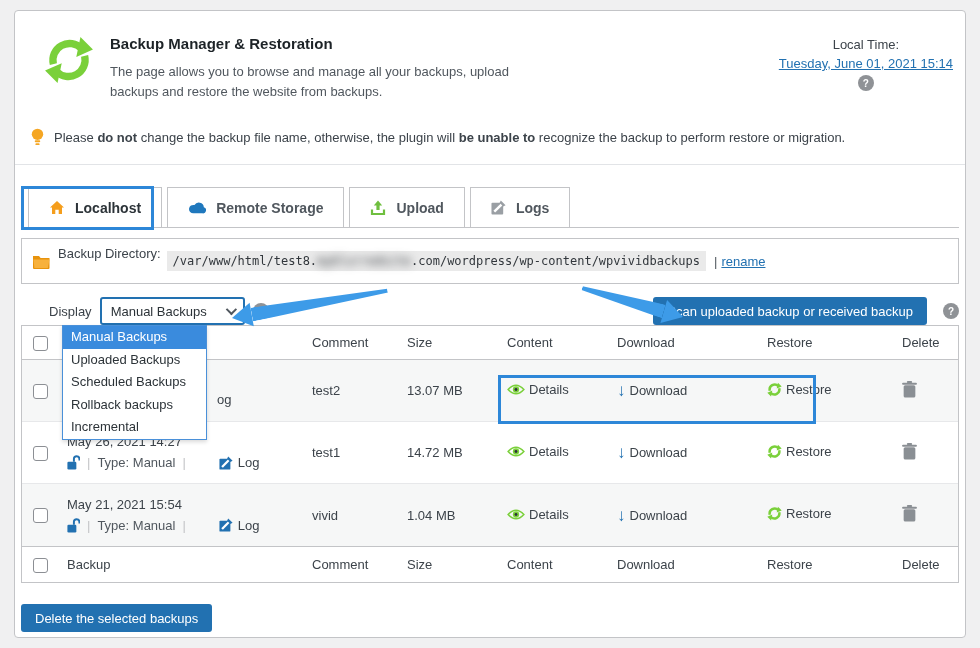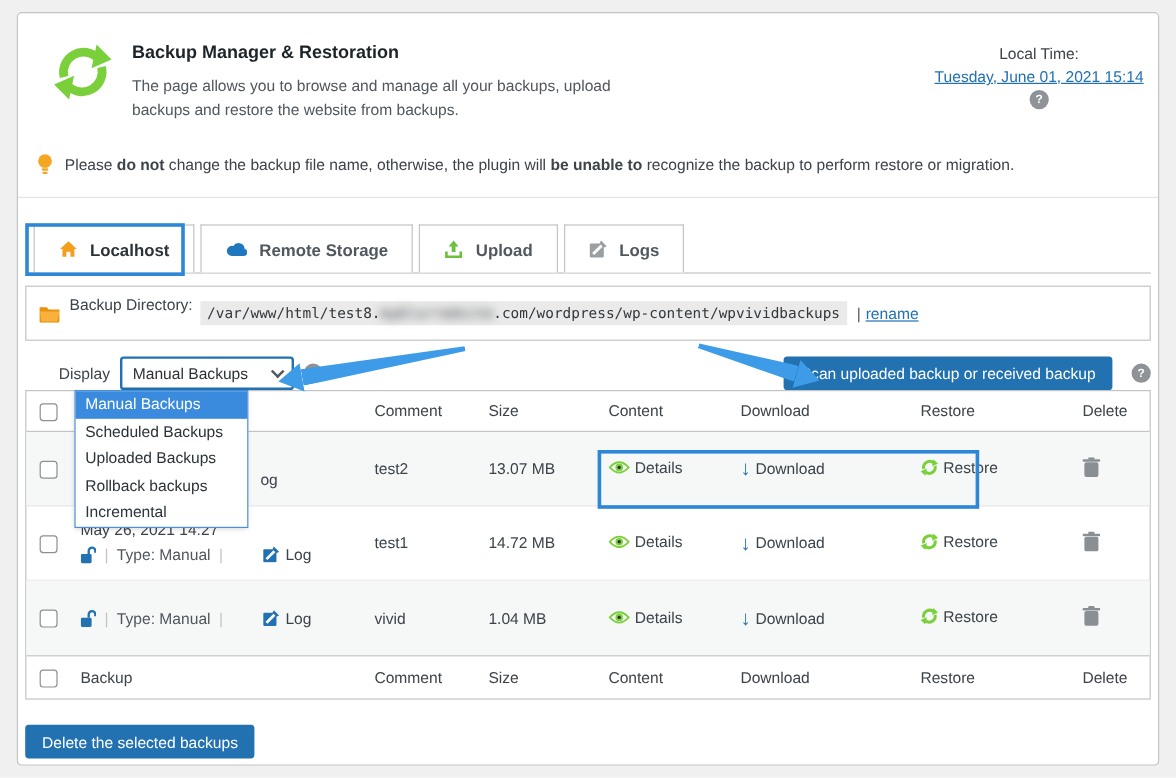--- a/index.html
+++ b/index.html
@@ -87,21 +87,21 @@
   .col-size { flex: 0 0 100px; }
   .col-content { flex: 0 0 110px; }
   .col-download { flex: 0 0 150px; }
   .col-restore { flex: 0 0 135px; }
   .col-delete { flex: 1; }
   .cb { display: inline-block; width: 15px; height: 15px; border: 1px solid #8c8f94;
     border-radius: 3px; background: #fff; cursor: pointer; vertical-align: middle; }
   .bdate { color: #3c434a; margin-bottom: 5px; }
   .bmeta { display: flex; align-items: center; gap: 7px; color: #50575e; }
   .bmeta .sep { color: #c3c4c7; }
-  .log-link { display: inline-flex; align-items: flex-start; gap: 5px; color: #3c434a; cursor: pointer; padding-left: 26px; }
+  .log-link { display: inline-flex; align-items: center; gap: 5px; color: #3c434a; cursor: pointer; padding-left: 26px; }
   .action { display: inline-flex; align-items: center; gap: 4px; color: #3c434a; cursor: pointer; }
   .dl-arrow { color: #2271b1; font-size: 17px; font-weight: bold; line-height: 1; }
   .trash { cursor: pointer; display: inline-block; }
   .frag-line { height: 18px; }
   .frag { margin-left: 150px; color: #3c434a; }
 
   .delete-btn { position: absolute; left: 6px; top: 593px; }
 
   
   .ann-box { position: absolute; border: 3px solid #2d87d8; z-index: 15; pointer-events: none; }
@@ -321,20 +321,21 @@
           <rect x="1.5" y="4" width="11" height="11.5" rx="1.5" fill="#8a8f94"></rect>
           <rect x="0" y="1.6" width="14" height="2" rx="1" fill="#8a8f94"></rect>
           <rect x="4.5" y="0" width="5" height="2" rx="1" fill="#8a8f94"></rect>
         </svg></span>
       </span>
     </div>
 
     <div class="trow drow shade">
       <span class="col-cb"><span class="cb"></span></span>
       <span class="col-backup">
+        <div class="bdate">May 21, 2021 15:54</div>
         <div class="bmeta">
           <svg width="13" height="17" viewBox="0 0 16 18">
             <rect x="0.5" y="8" width="11" height="9.5" rx="1.5" fill="#2271b1"></rect>
             <path d="M8.5 8 V4.8 a3.4 3.4 0 0 1 6.8 0 V6.6" fill="none" stroke="#2271b1" stroke-width="2.4"></path>
           </svg>
           <span class="sep">|</span>
           <span>Type: Manual</span>
           <span class="sep">|</span>
           <span class="log-link">
             <svg width="14" height="14" viewBox="0 0 16 16">
@@ -390,22 +391,22 @@
       <span class="col-download">Download</span>
       <span class="col-restore">Restore</span>
       <span class="col-delete">Delete</span>
     </div>
   </div>
 
   <button class="btn delete-btn">Delete the selected backups</button>
 
   <div class="dropdown">
     <div class="opt selected">Manual Backups</div>
+    <div class="opt">Uploaded Backups</div>
     <div class="opt">Scheduled Backups</div>
-    <div class="opt">Uploaded Backups</div>
     <div class="opt">Rollback backups</div>
     <div class="opt">Incremental</div>
   </div>
 
   <div class="ann-box ann-tab"></div>
   <div class="ann-box ann-actions"></div>
   <div class="arrow arrow1">
     <span class="head-l"></span>
       <span class="shaft-l"></span>
   </div>

